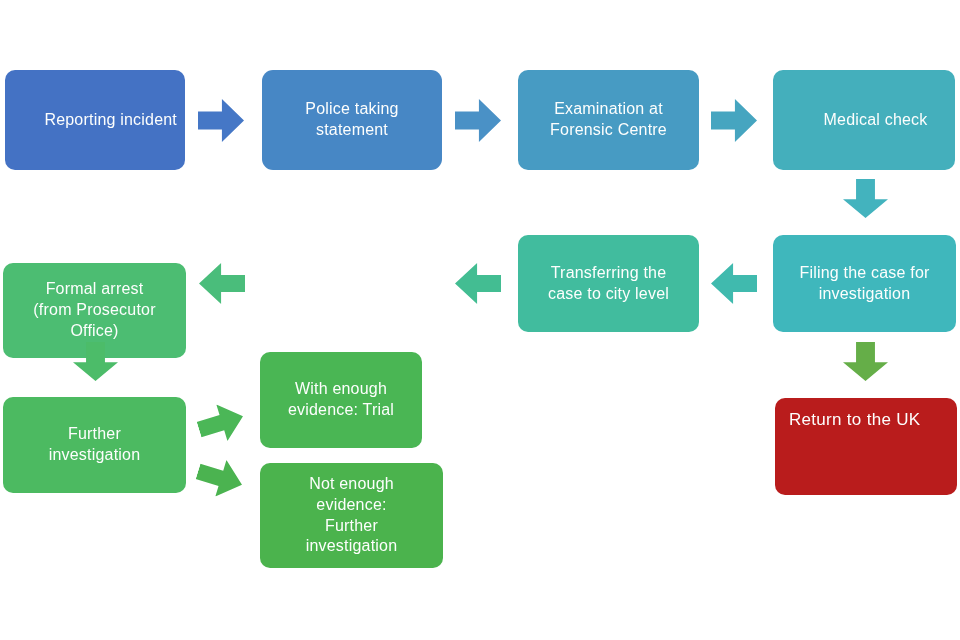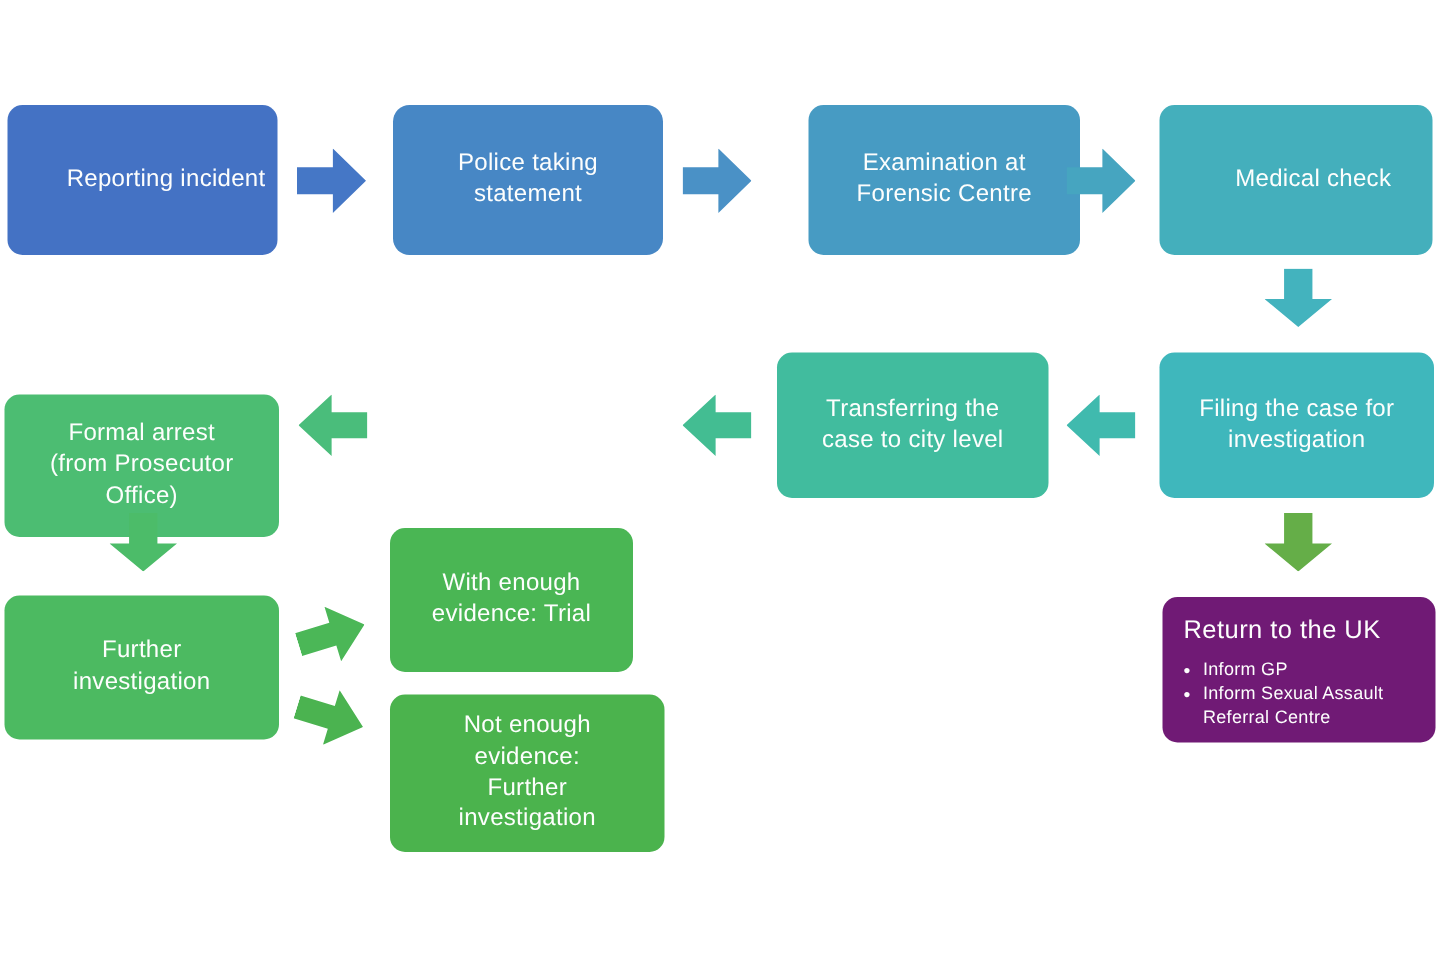--- a/index.html
+++ b/index.html
@@ -60,21 +60,21 @@
     <span>Reporting incident</span>
   </div>
   <div class="arrow a-right ar0" style="background: rgb(69, 119, 198);"></div>
 
   <div class="node n1" style="background: rgb(71, 135, 197);">
     <span>Police taking
 statement</span>
   </div>
   <div class="arrow a-right ar1" style="background: rgb(74, 145, 198);"></div>
 
-  <div class="node n2" style="background: rgb(71, 155, 195); margin-left: 21px;">
+  <div class="node n2" style="background: rgb(71, 155, 195);">
     <span>Examination at
 Forensic Centre</span>
   </div>
   <div class="arrow a-right ar2" style="background: rgb(70, 165, 192);"></div>
 
   <div class="node n3" style="background: rgb(68, 175, 188);">
     <span>Medical check</span>
   </div>
 
   <div class="arrow a-down ar3" style="background: rgb(67, 179, 190);"></div>
@@ -114,21 +114,17 @@
   </div>
   <div class="node n10" style="background: rgb(75, 179, 77);">
     <span>Not enough
 evidence:
 Further
 investigation</span>
   </div>
 
   <div class="arrow a-down ar10" style="background: rgb(101, 174, 72);"></div>
 
-  <div class="node n11" style="background: #701a75;">
+  <div class="node n11" style="background: #b91c1c;">
     <span class="uk-title">Return to the UK</span>
-    <ul class="uk-bullets">
-      <li>Inform GP</li>
-      <li>Inform Sexual Assault Referral Centre</li>
-    </ul>
   </div>
 
 </div>
 
 </body></html>

